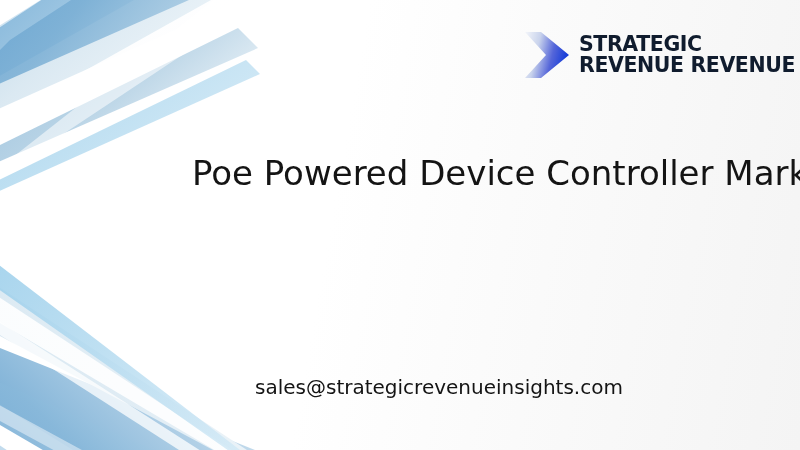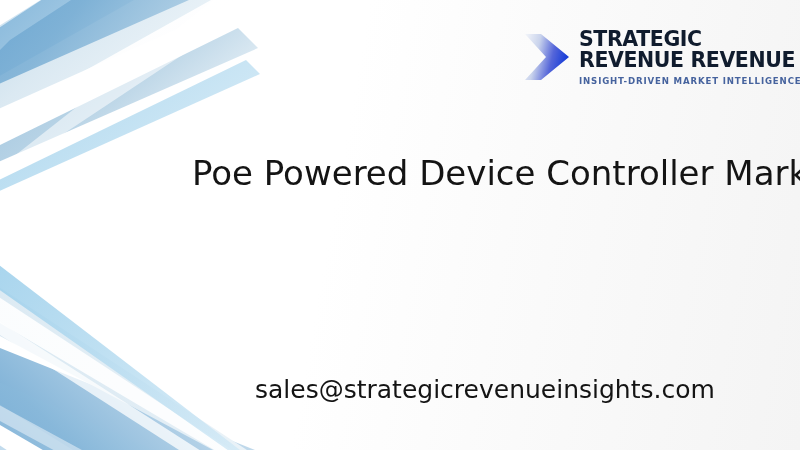--- a/index.html
+++ b/index.html
@@ -72,21 +72,21 @@
     color: #141414;
     line-height: 1.25;
     white-space: nowrap;
   }
 
   
   .email {
     position: absolute;
     left: 255px;
     top: 375px;
-    font-size: 25px;
+    font-size: 20px;
     font-weight: normal;
     color: #141414;
     white-space: nowrap;
   }
 </style>
 </head>
 <body>
 
 <div id="slide">
 
@@ -186,21 +186,20 @@
           <stop offset="35%" stop-color="#c9d3ec"></stop>
           <stop offset="70%" stop-color="#5566d9"></stop>
           <stop offset="100%" stop-color="#1a3fd8"></stop>
         </linearGradient>
       </defs>
       <path d="M1 3 L17 3 L45 26 L17 49 L1 49 L22 26 Z" fill="url(#lgMark)"></path>
     </svg>
     <div class="logo-text">
       <span class="logo-line">STRATEGIC</span>
       <span class="logo-line">REVENUE REVENUE</span>
-      <span class="logo-tag">INSIGHT-DRIVEN MARKET INTELLIGENCE</span>
     </div>
   </div>
 
   <div class="title">Poe Powered Device Controller Market</div>
 
   <div class="email">sales@strategicrevenueinsights.com</div>
 
 </div>
 
 </body></html>

